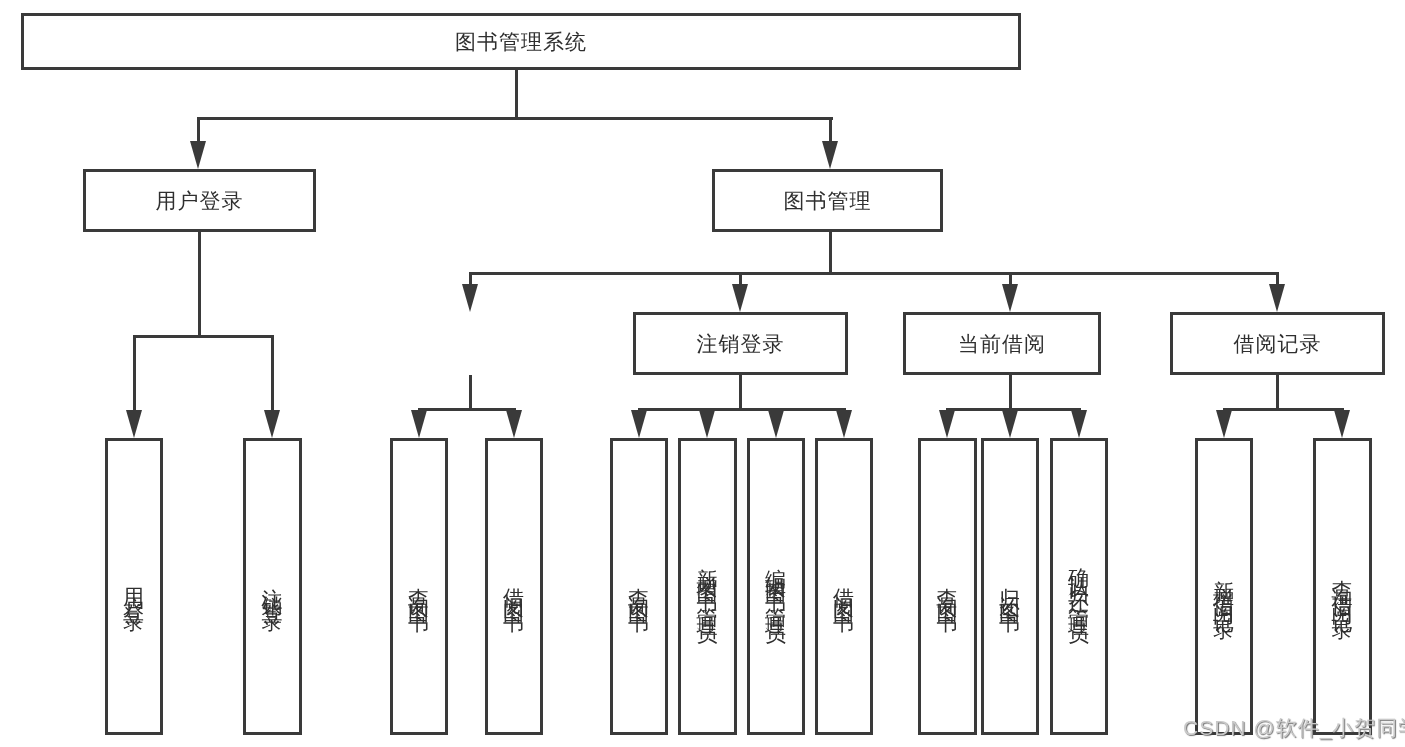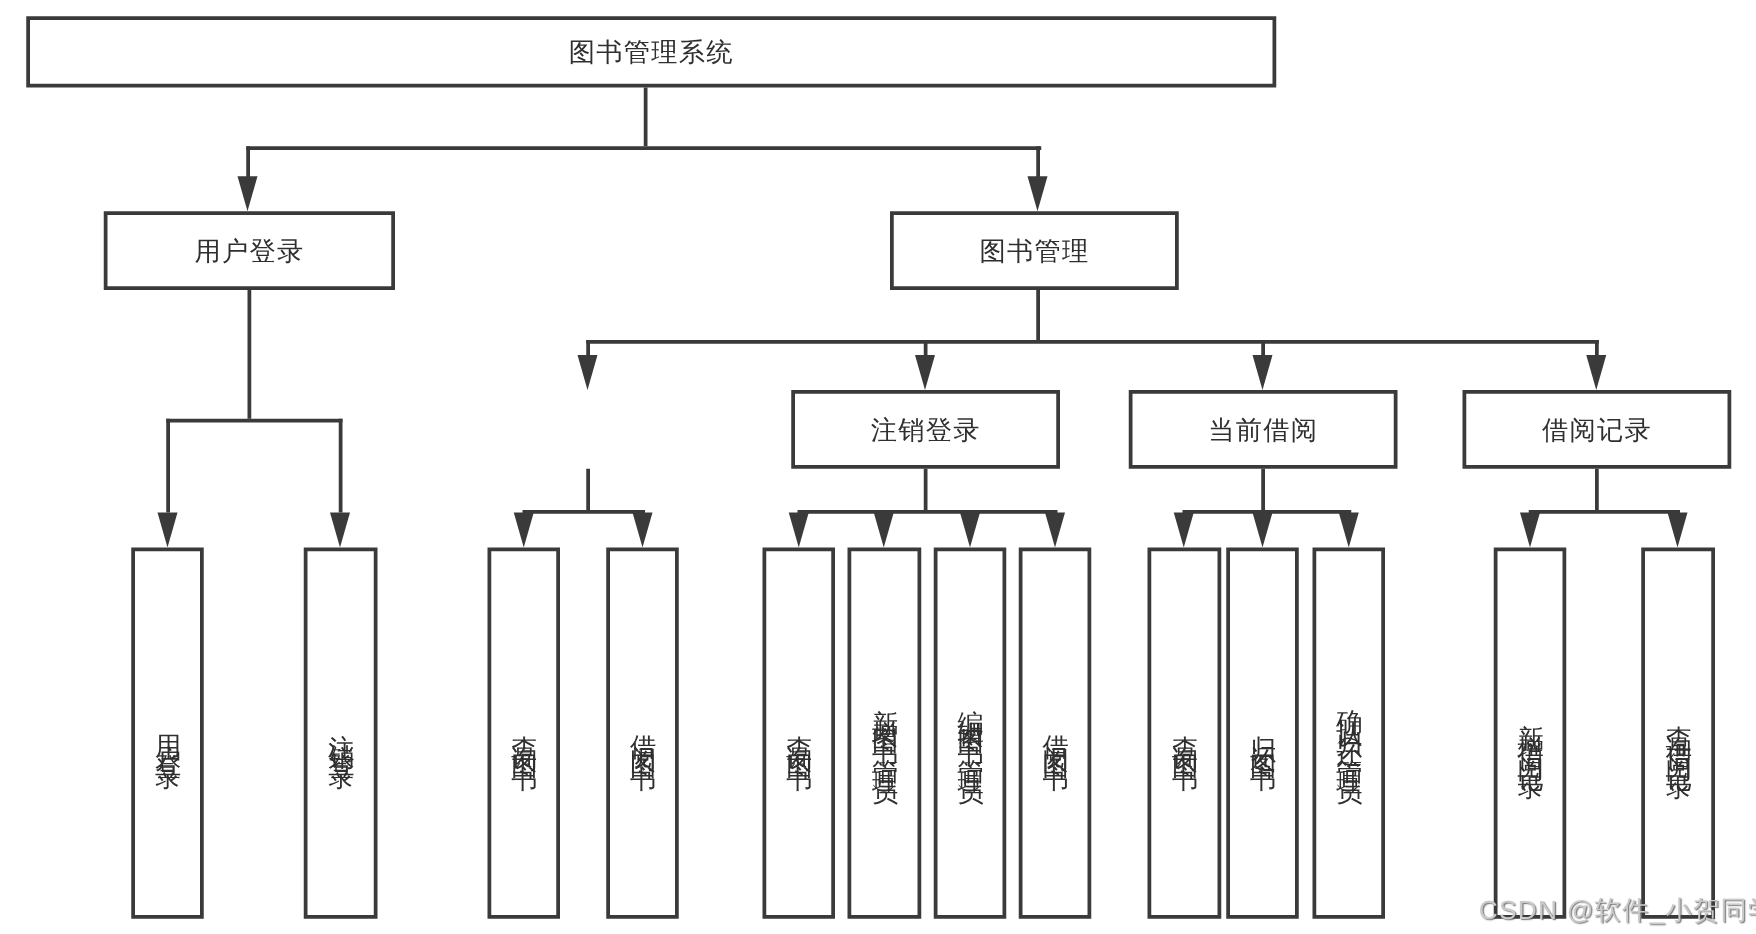--- a/index.html
+++ b/index.html
@@ -68,21 +68,21 @@
   <div class="vline" style="left:739px; top:272px; height:12px;"></div>
   <div class="arrowhead" style="left:732px; top:284px;"></div>
   <div class="vline" style="left:1009px; top:272px; height:12px;"></div>
   <div class="arrowhead" style="left:1002px; top:284px;"></div>
   <div class="vline" style="left:1276px; top:272px; height:12px;"></div>
   <div class="arrowhead" style="left:1269px; top:284px;"></div>
 
   <div class="node h" style="left:633px; top:312px; width:215px; height:63px;">
     <span>注销登录</span>
   </div>
-  <div class="node h" style="left:903px; top:312px; width:215px; height:63px;">
+  <div class="node h" style="left:903px; top:312px; width:198px; height:63px;">
     <span>当前借阅</span>
   </div>
   <div class="node h" style="left:1170px; top:312px; width:215px; height:63px;">
     <span>借阅记录</span>
   </div>
 
   <div class="vline" style="left:469px; top:375px; height:33px;"></div>
   <div class="hline" style="left:418px; top:408px; width:98px;"></div>
   <div class="arrowhead" style="left:411px; top:410px;"></div>
   <div class="arrowhead" style="left:506px; top:410px;"></div>

